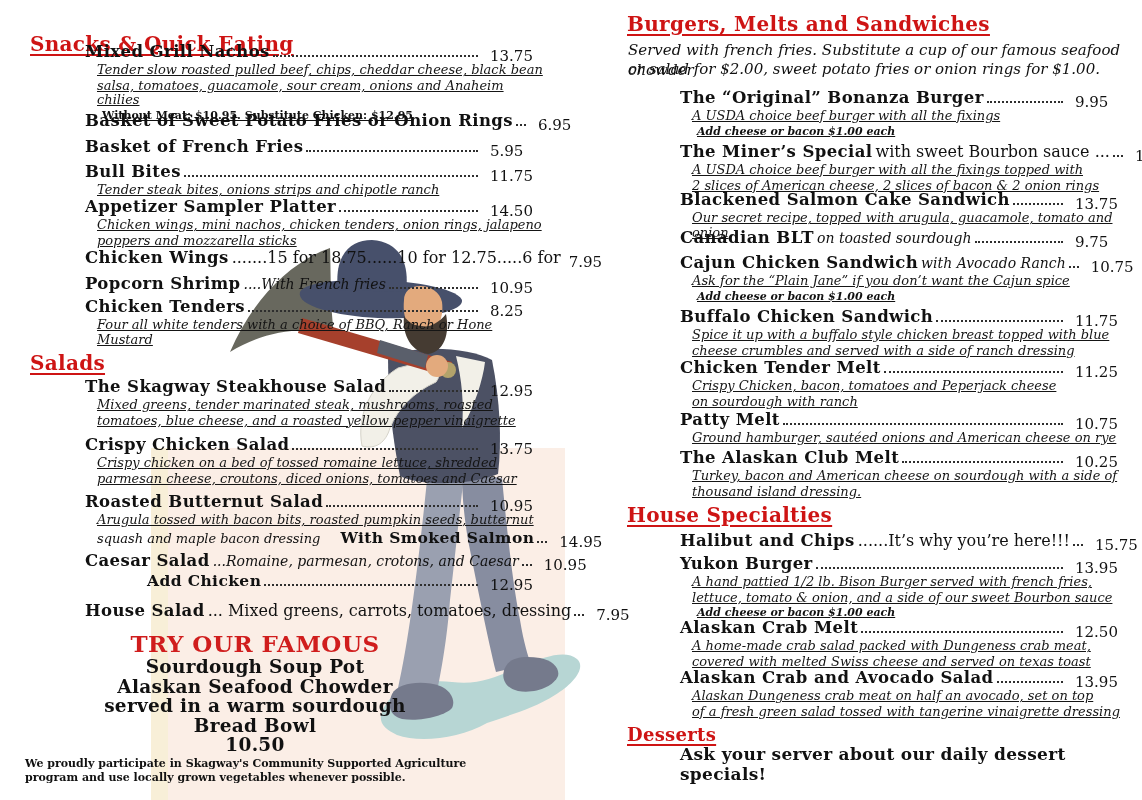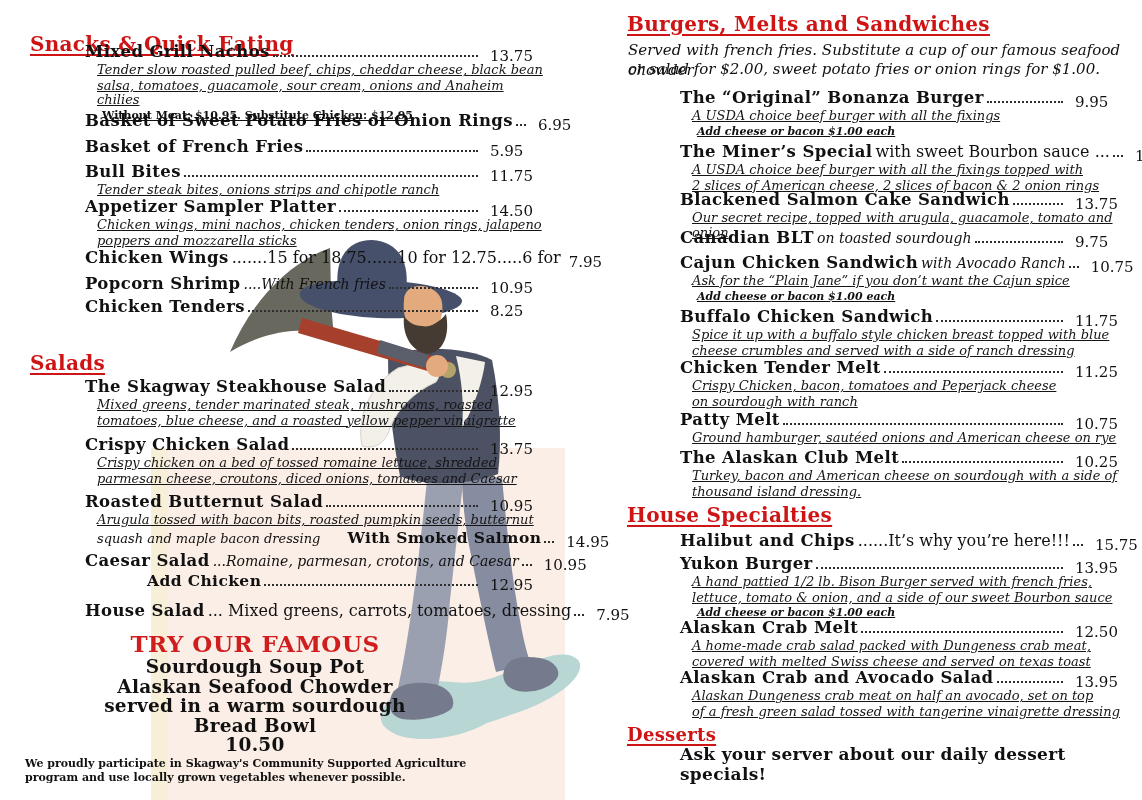--- a/index.html
+++ b/index.html
@@ -22,21 +22,21 @@
   #right-col .item{left:53px;}
   .row{display:flex;align-items:baseline;}
   .iname{font-weight:bold;font-size:16.5px;letter-spacing:0.4px;white-space:nowrap;}
   .sfx-i{font-style:italic;font-size:14px;margin-left:3px;white-space:nowrap;}
   .sfx-r{font-size:16px;margin-left:3px;white-space:nowrap;text-align:right;}
   .leader{flex:1 1 auto;min-width:10px;border-bottom:2px dotted #2e2e2e;margin:0 4px 5px 3px;}
   .price{flex:0 0 58px;font-size:15px;padding-left:8px;position:relative;top:4px;white-space:nowrap;}
   .desc{font-style:italic;font-size:13px;line-height:14.5px;margin:1px 0 0 12px;color:#151515;text-decoration:underline;}
   .note{font-weight:bold;font-size:11px;margin:1px 0 0 17px;text-decoration:underline;}
   .note-italic{font-style:italic;}
-  .extra .desc-inline{font-style:italic;font-size:13px;margin-right:27px;white-space:nowrap;}
+  .extra .desc-inline{font-style:italic;font-size:13px;margin-right:20px;white-space:nowrap;}
   .extra .iname{font-size:15.5px;text-align:center;}
   .extra.indent{margin-left:62px;}
   .subtitle{position:absolute;left:1px;font-style:italic;font-size:15px;line-height:19.5px;color:#101010;width:510px;}
   #famous{position:absolute;left:75px;top:630px;width:360px;text-align:center;z-index:2;}
   #famous .f-title{font-weight:bold;font-size:23px;color:#d01d1d;letter-spacing:0.5px;}
   #famous .f-line{font-weight:bold;font-size:18.5px;line-height:19.5px;letter-spacing:0.3px;}
   #footer-note{position:absolute;left:25px;top:757px;width:482px;font-weight:bold;font-size:11px;line-height:13.5px;z-index:2;}
   .dessert-line{position:absolute;left:53px;font-weight:bold;font-size:17px;letter-spacing:0.3px;}
 </style>
 </head>
@@ -145,20 +145,21 @@
       <span class="price">10.95</span>
     </div>
   </div>
 
   <div class="item" style="top:297px">
     <div class="row">
       <span class="iname">Chicken Tenders</span>
       <span class="leader"></span>
       <span class="price">8.25</span>
     </div>
+    <div class="desc">Four all white tenders with a choice of BBQ, Ranch or Hone Mustard</div>
   </div>
 
   <div class="heading" style="top:351px">Salads</div>
 
   <div class="item" style="top:377px">
     <div class="row">
       <span class="iname">The Skagway Steakhouse Salad</span>
       <span class="leader"></span>
       <span class="price">12.95</span>
     </div>

